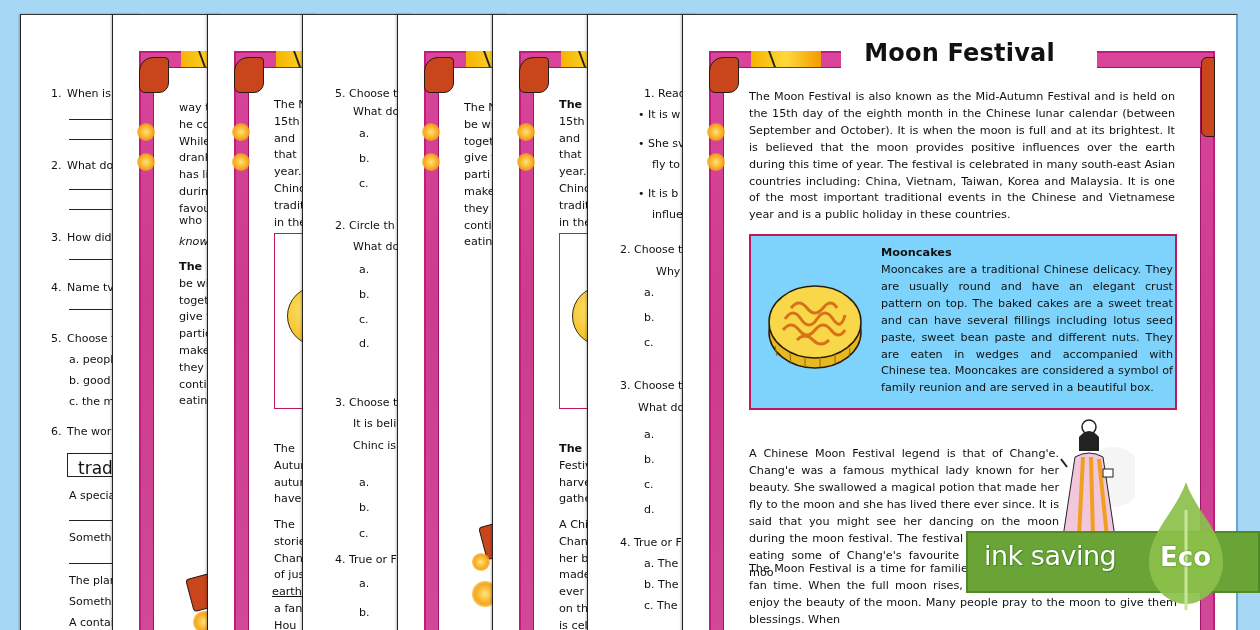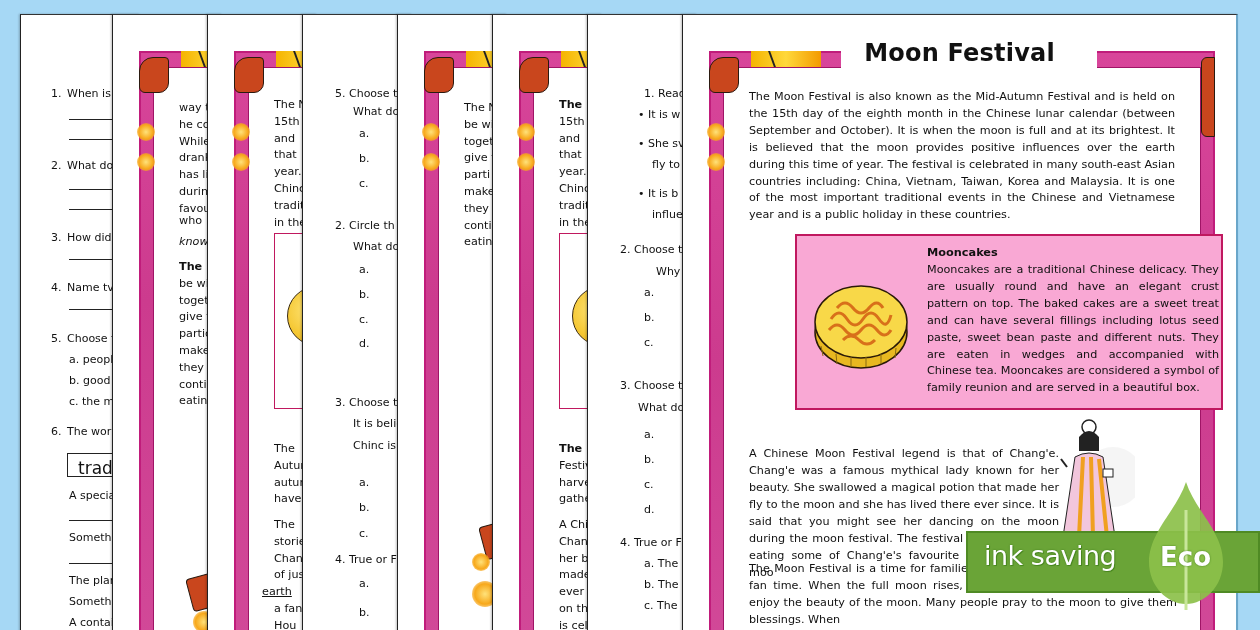--- a/index.html
+++ b/index.html
@@ -86,21 +86,21 @@
     position: absolute; left: 12px; top: 14px; right: 12px; bottom: 0;
     background: #fff;
     border-left: 1.5px solid #a01466; border-top: 1.5px solid #a01466; border-right: 1.5px solid #a01466;
   }
   .intro {
     position: absolute; left: 66px; top: 74px; width: 426px;
     font-size: 11.2px; line-height: 16.9px; text-align: justify;
   }
   .mooncake-box {
     position: absolute; left: 66px; top: 219px; width: 428px; height: 176px;
-    border: 2px solid #c0185f; background: #f9a8d4; margin-left: 46px;
+    border: 2px solid #c0185f; background: #7dd3fc;
   }
   .mooncake-img {
     position: absolute; left: 14px; top: 38px; width: 100px; height: 100px;
   }
   .mc-head { position: absolute; left: 130px; top: 10px; font-weight: bold; font-size: 11.3px; }
   .mc-body {
     position: absolute; left: 130px; top: 26px; width: 292px;
     font-size: 11.2px; line-height: 16.9px; text-align: justify;
   }
   .legend {
@@ -220,21 +220,21 @@
       <div class="ptext" style="left:66px; top:182.8px;">tradit</div>
       <div class="ptext" style="left:66px; top:199.60000000000002px;">in the</div>
       <div class="ptext" style="left:66px; top:426px;">The</div>
       <div class="ptext" style="left:66px; top:442.8px;">Autur</div>
       <div class="ptext" style="left:66px; top:459.6px;">autur</div>
       <div class="ptext" style="left:66px; top:476.4px;">have</div>
       <div class="ptext" style="left:66px; top:502px;">The</div>
       <div class="ptext" style="left:66px; top:518.8px;">storie</div>
       <div class="ptext" style="left:66px; top:535.6px;">Chan</div>
       <div class="ptext" style="left:66px; top:552.4px;">of jus</div>
-      <div class="ptext" style="left:54px; top:569.2px;text-decoration:underline;">earth</div>
+      <div class="ptext" style="left:64px; top:569.2px;text-decoration:underline;">earth</div>
       <div class="ptext" style="left:66px; top:586px;">a fan</div>
       <div class="ptext" style="left:66px; top:602.8px;">Hou</div>
     </div>
 </div>
 
 <div class="page" style="left:302px; width:110px;">
   <div id="p4">
       <div class="q" style="left:32px; top:72px;">5.  Choose t</div>
       <div class="q" style="left:50px; top:90px;">What do</div>
       <div class="q" style="left:56px; top:112px;">a.</div>

